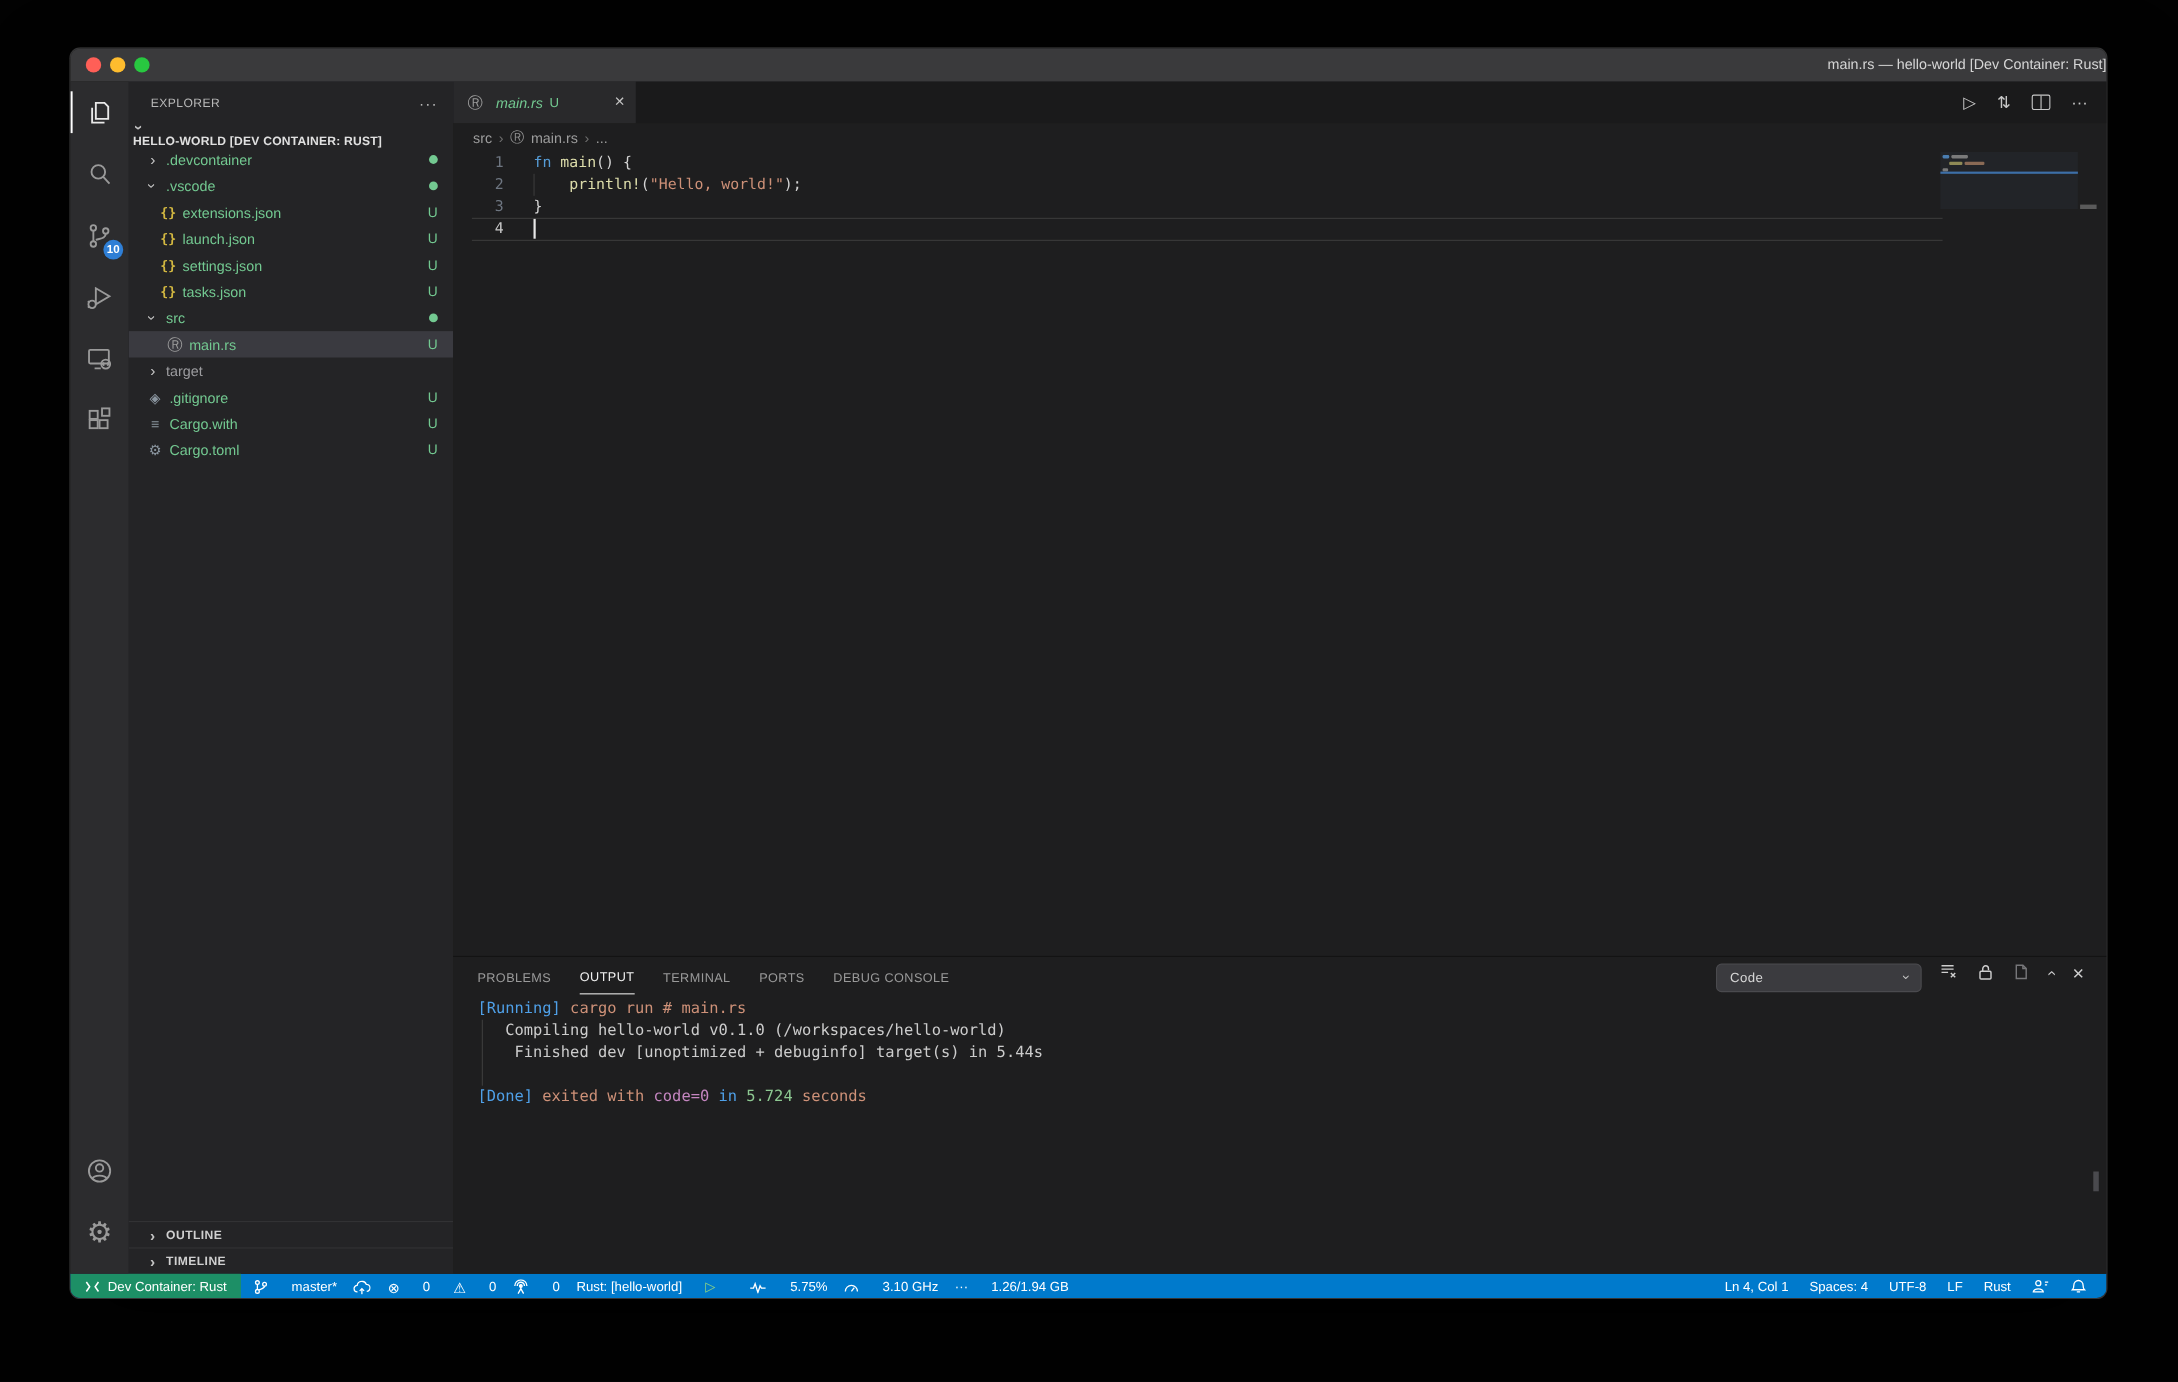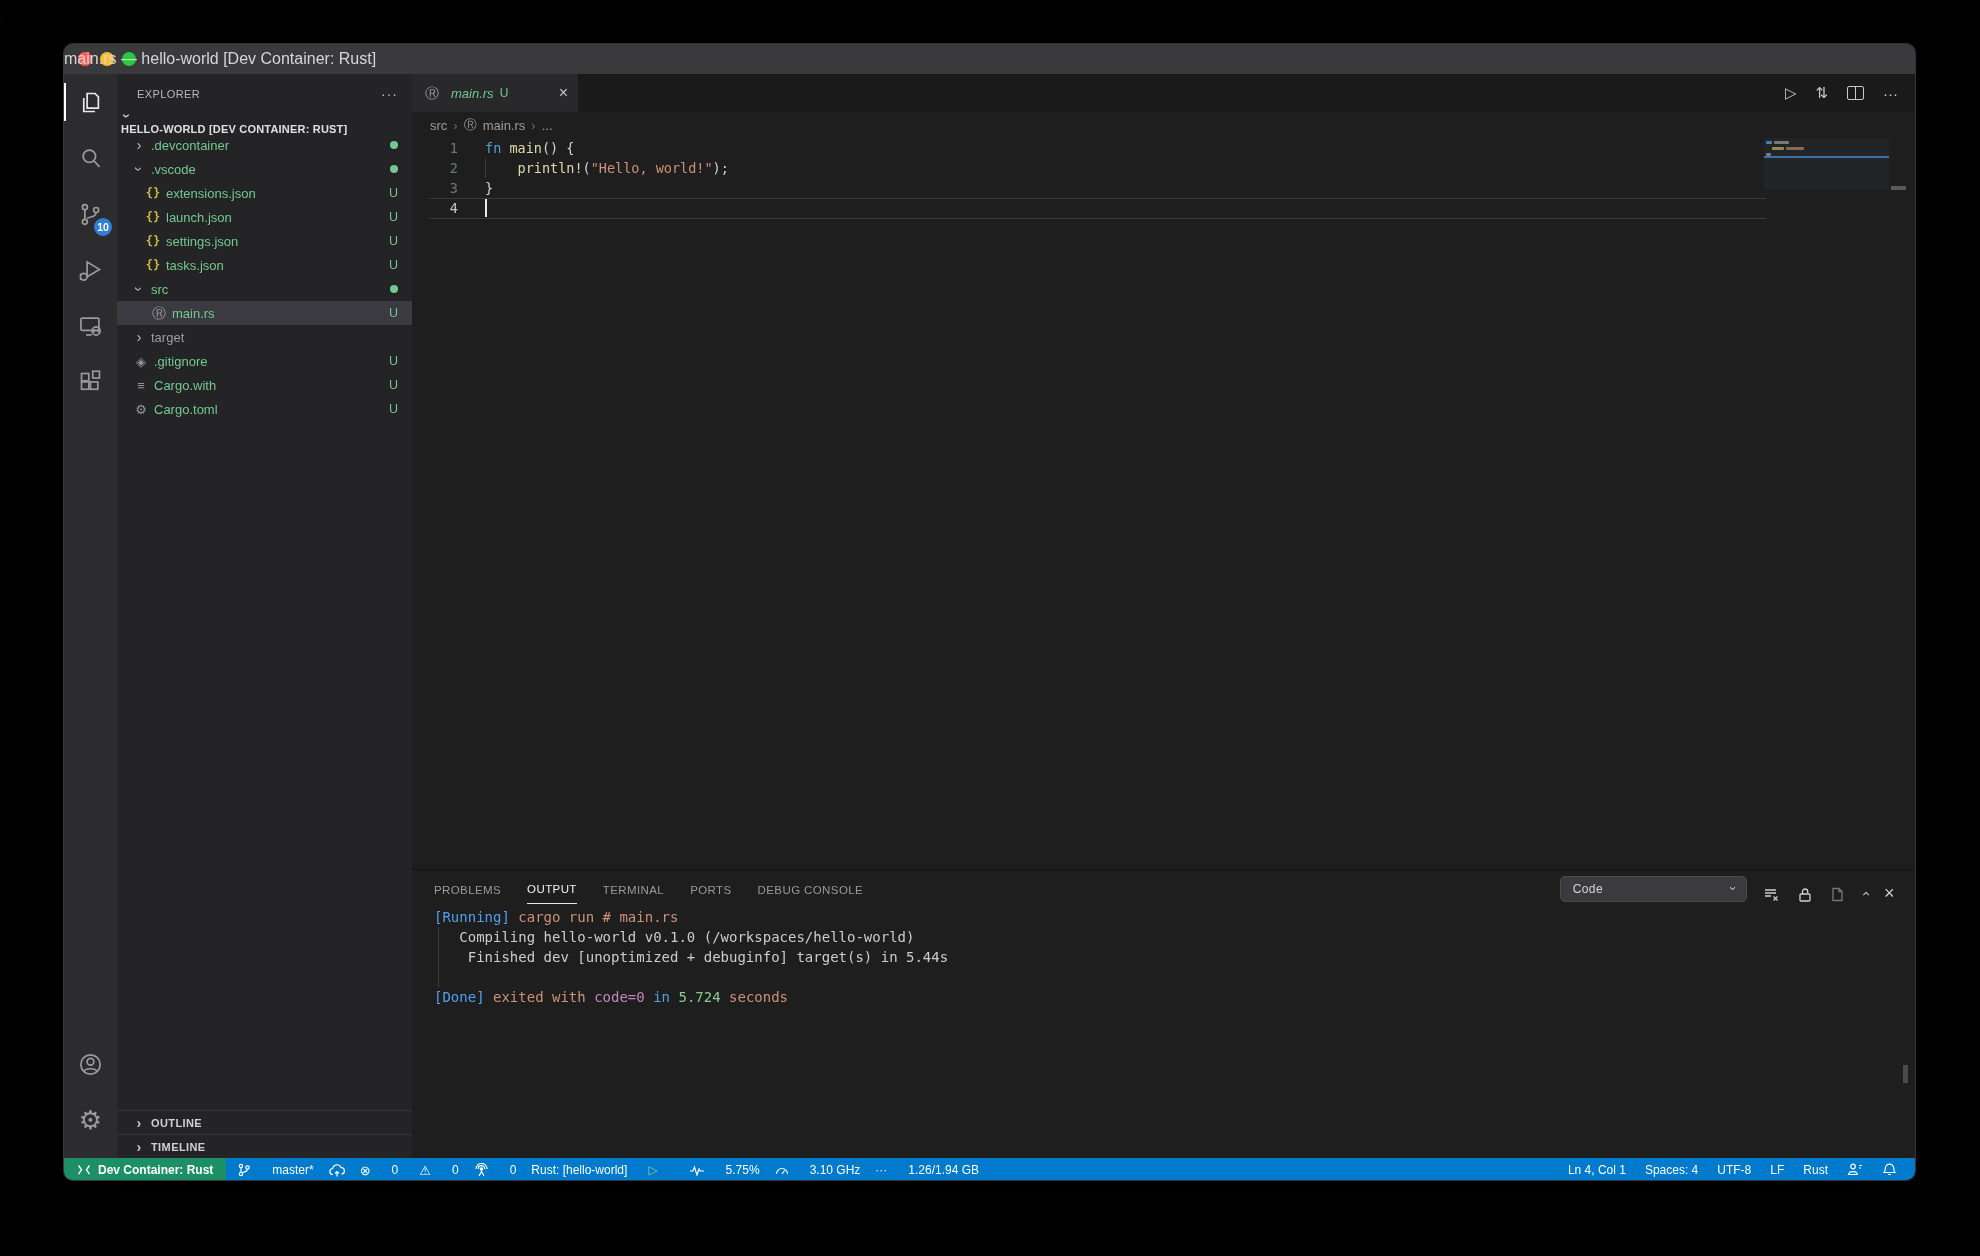--- a/index.html
+++ b/index.html
@@ -9,21 +9,21 @@
             border-radius:10px; overflow:hidden; background:#1e1e1f;
             border:1px solid rgba(255,255,255,.10);
             box-shadow:0 28px 70px rgba(0,0,0,.75); }
 
   
   .titlebar { position:relative; height:30px; background:#3a3a3c; }
   .lights { position:absolute; left:14px; top:8px; display:flex; gap:8px; }
   .light { width:14px; height:14px; border-radius:50%; }
   .light.r { background:#ff5f57; } .light.y { background:#febc2e; } .light.g { background:#28c840; }
   .title { position:absolute; left:0; right:0; top:0; height:30px; line-height:30px;
-           text-align:left; color:#d6d6d6; font-size:16px; }
+           text-align:right; color:#d6d6d6; font-size:13px; }
 
   
   .bodyrow { display:flex; height:1084px; }
 
   
   .activitybar { width:53px; background:#2c2c2e; display:flex; flex-direction:column; position:relative; }
   .abitem { height:56px; display:flex; align-items:center; justify-content:center; position:relative; color:#9a9a9a; }
   .abitem svg { stroke:#9a9a9a; fill:none; stroke-width:1.5; width:27px; height:27px; }
   .abitem.active svg { stroke:#e9e9e9; }
   .abitem.active::before { content:""; position:absolute; left:0; top:9px; width:2px; height:38px; background:#fff; }
@@ -94,21 +94,21 @@
   .mm-blueline { position:absolute; left:0; top:18px; width:125px; height:2px; background:#3d6fa8; }
   .ovr-dash { position:absolute; right:9px; top:48px; width:15px; height:4px; background:#5a5a5a; }
 
   
   .panel { height:289px; border-top:1px solid #131313; position:relative;
            font-family:"DejaVu Sans Mono",monospace; }
   .ptabs { height:37px; display:flex; align-items:center; gap:26px; padding-left:22px;
            font-family:"Liberation Sans",sans-serif; font-size:11.5px; letter-spacing:.4px; color:#9a9a9a; }
   .ptab { padding:10px 0 8px 0; }
   .ptab.active { color:#f0f0f0; border-bottom:1.5px solid #e7e7e7; }
-  .pcontrols { margin-left:auto; display:flex; align-items:flex-end; gap:17px; padding-right:20px; }
+  .pcontrols { margin-left:auto; display:flex; align-items:flex-start; gap:17px; padding-right:20px; }
   .chdrop { width:187px; height:26px; background:#3b3b3f; border:1px solid #4a4a4e; border-radius:5px;
             display:flex; align-items:center; padding:0 10px 0 12px; color:#d6d6d6; font-size:12px;
             font-family:"Liberation Sans",sans-serif; }
   .chdrop .dchev { margin-left:auto; transform:rotate(90deg); font-size:13px; color:#c5c5c5; }
   .picon { color:#cfcfcf; display:flex; align-items:center; }
   .picon svg { stroke:#cfcfcf; fill:none; stroke-width:1.3; }
   .picon.dim svg { stroke:#77777a; }
   .pchevup { display:inline-block; transform:rotate(-90deg); font-size:15px; color:#cfcfcf; }
   .pclose { font-size:18px; color:#cfcfcf; line-height:1; }
   .pout { position:absolute; left:0; top:37px; right:0; bottom:0; padding-left:22px; }
@@ -116,21 +116,21 @@
   .o-blue { color:#4fa0e8; } .o-orange { color:#ce9178; } .o-purple { color:#c586c0; } .o-green { color:#8dc891; }
   .outguide { position:absolute; left:26px; top:57px; width:1px; height:60px; background:#3c3c3c; }
   .pscroll { position:absolute; right:7px; top:195px; width:5px; height:18px; background:#4a4a4e; }
 
   
   .statusbar { height:24px; background:#007acc; display:flex; align-items:center;
                color:#ffffff; font-size:12px; white-space:nowrap; }
   .sbitem { display:flex; align-items:center; gap:21px; margin-right:15px; }
   .sbitem svg { stroke:#fff; fill:none; stroke-width:1.2; }
   .remoteseg { height:24px; background:#1d8f66; display:flex; align-items:center; gap:7px;
-               padding:0 13px; margin-right:11px; font-weight:bold; }
+               padding:0 13px; margin-right:11px; font-weight:normal; }
   .sb-right { margin-left:auto; display:flex; align-items:center; gap:19px; padding-right:18px; }
   .glyphic { font-size:13px; line-height:1; }
 </style>
 </head>
 <body>
 
 <div class="window">
 
   <div class="titlebar">
     <div class="lights">

